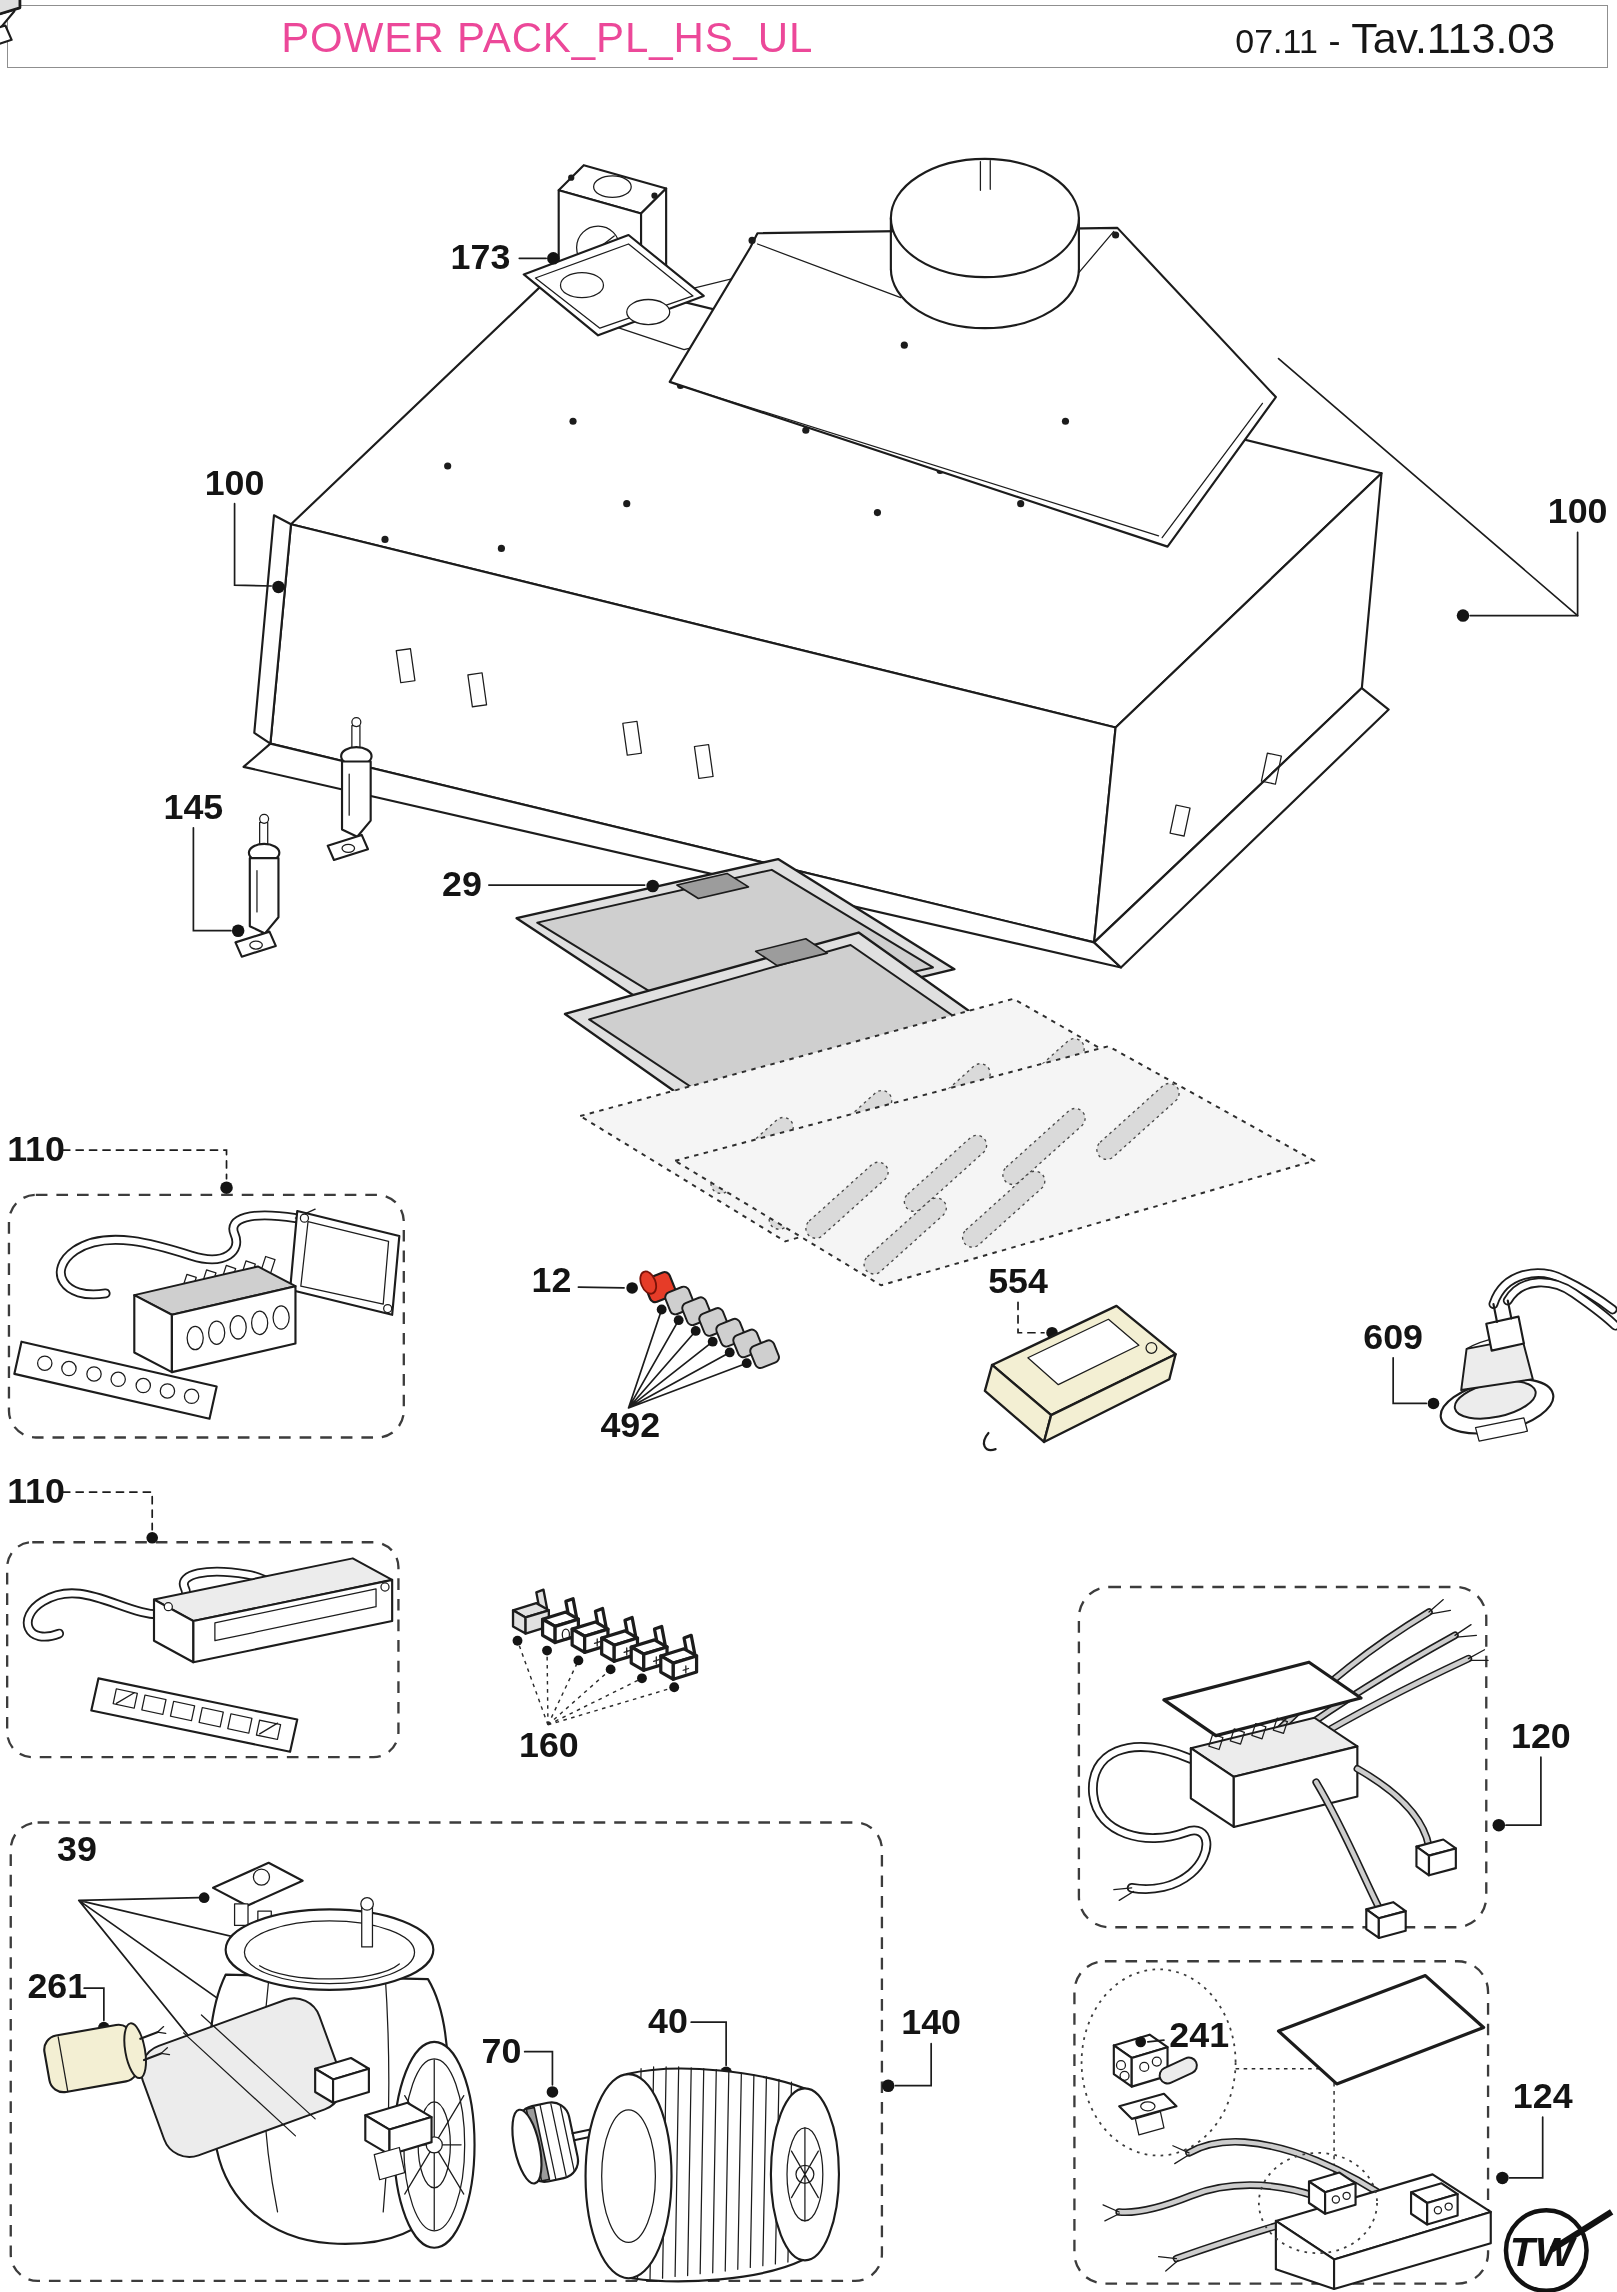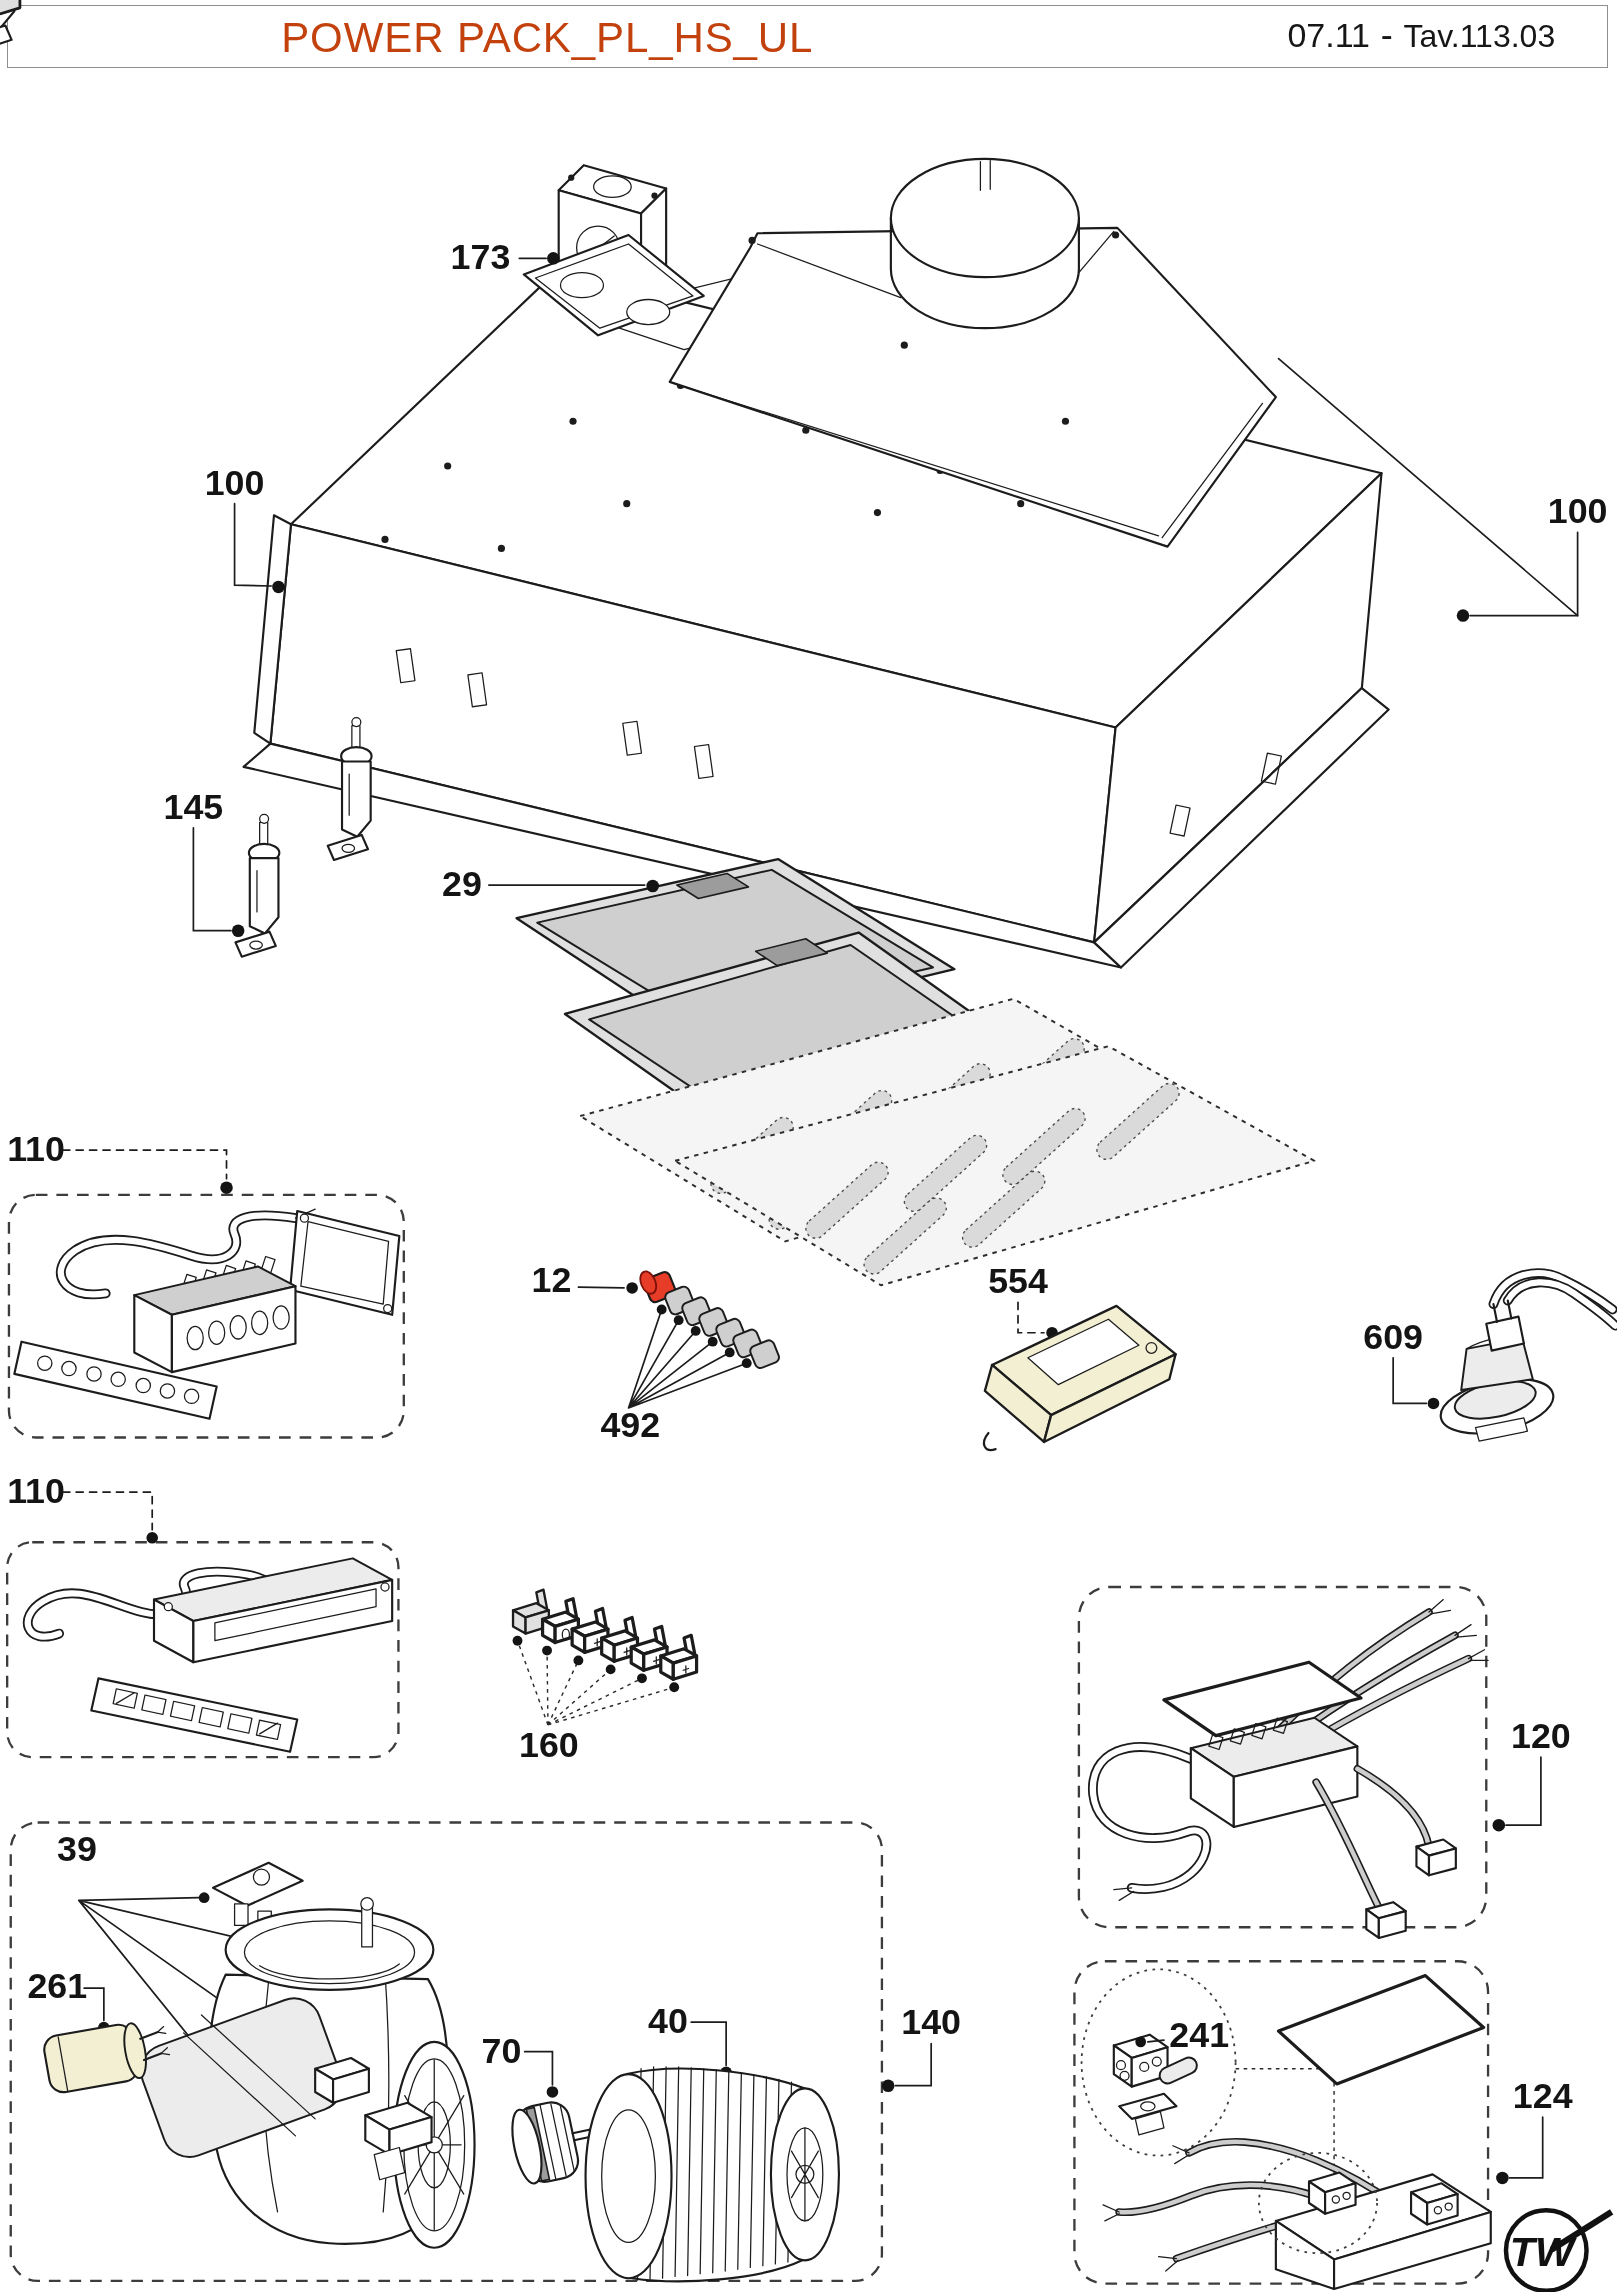--- a/index.html
+++ b/index.html
@@ -1,24 +1,24 @@
 <!DOCTYPE html>
 <html style="font-size:14.3px"><head>
 <meta charset="utf-8">
 <style>
   html,body{margin:0;padding:0;background:#ffffff;}
   .page{position:relative;width:1617px;height:2293px;background:#fff;overflow:hidden;
         font-family:"Liberation Sans",sans-serif;}
   .header{position:absolute;left:7.2px;top:5.4px;width:1601px;height:63px;
           border:1.8px solid #8f8f8f;background:#fff;box-sizing:border-box;}
-  .title{position:absolute;left:273px;top:7.2px;font-size:42px;color:#c2410c;letter-spacing:0.9px;}
+  .title{position:absolute;left:273px;top:7.2px;font-size:42px;color:#ec4899;letter-spacing:0.9px;}
   .docref{position:absolute;right:52px;top:7.2px;display:flex;align-items:baseline;gap:10.7px;color:#161616;}
   .rev{font-size:34px;}
   .sep{font-size:36px;}
-  .tav{font-size:32px;}
+  .tav{font-size:43px;}
   svg{position:absolute;left:0;top:0;}
   .o1{fill:none;stroke:#1c1c1c;stroke-width:1.4;stroke-linejoin:round;stroke-linecap:round}
   .o2{fill:none;stroke:#1c1c1c;stroke-width:2.4;stroke-linejoin:round;stroke-linecap:round}
   .w1{fill:#fff;stroke:#1c1c1c;stroke-width:1.4;stroke-linejoin:round}
   .w2{fill:#fff;stroke:#1c1c1c;stroke-width:2.4;stroke-linejoin:round}
   .w3{fill:#fff;stroke:#1c1c1c;stroke-width:3.6;stroke-linejoin:round}
   .g1{fill:#ececec;stroke:#1c1c1c;stroke-width:2.2;stroke-linejoin:round}
   .g2{fill:#e0e0e0;stroke:#1c1c1c;stroke-width:2.6;stroke-linejoin:round}
   .g3{fill:#cfcfcf;stroke:#1c1c1c;stroke-width:2.2;stroke-linejoin:round}
   .g4{fill:#9c9c9c;stroke:#1c1c1c;stroke-width:1.8;stroke-linejoin:round}

